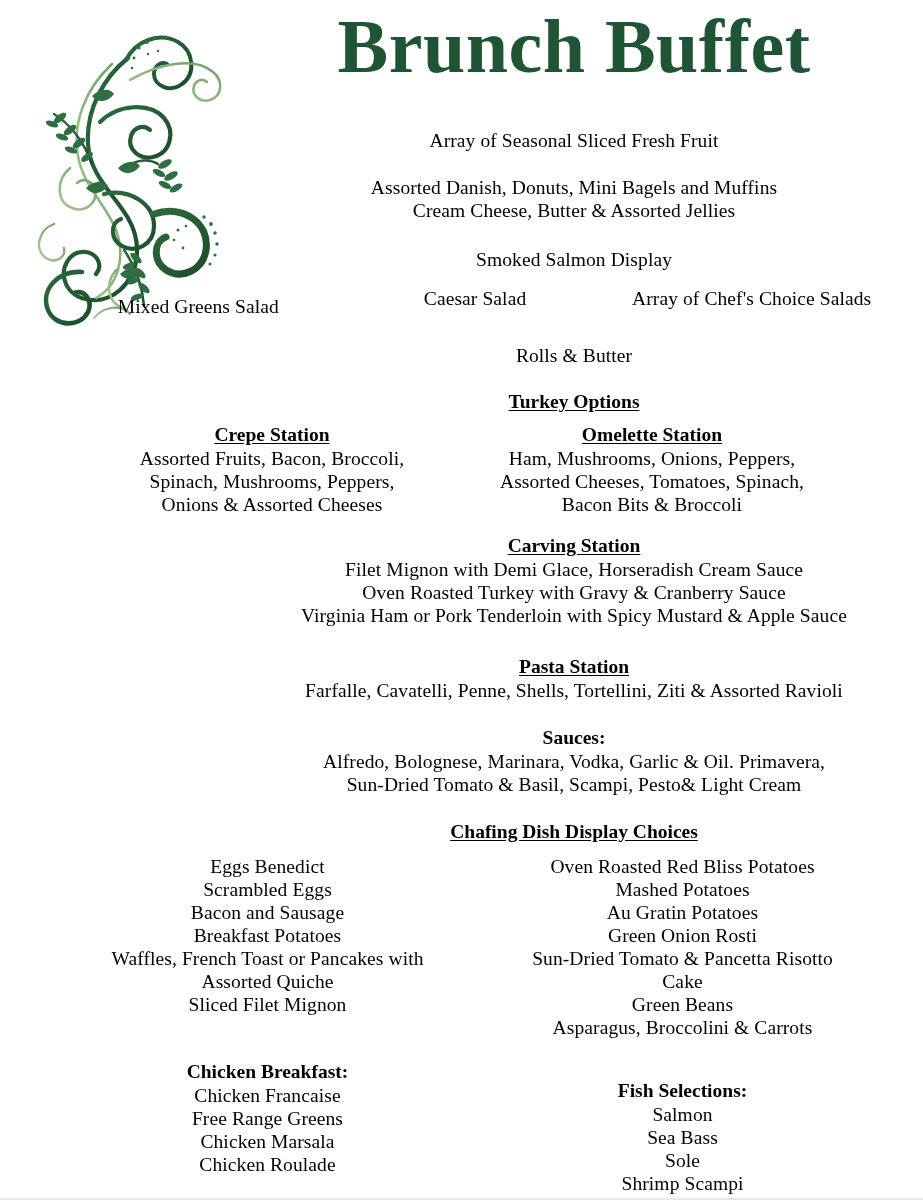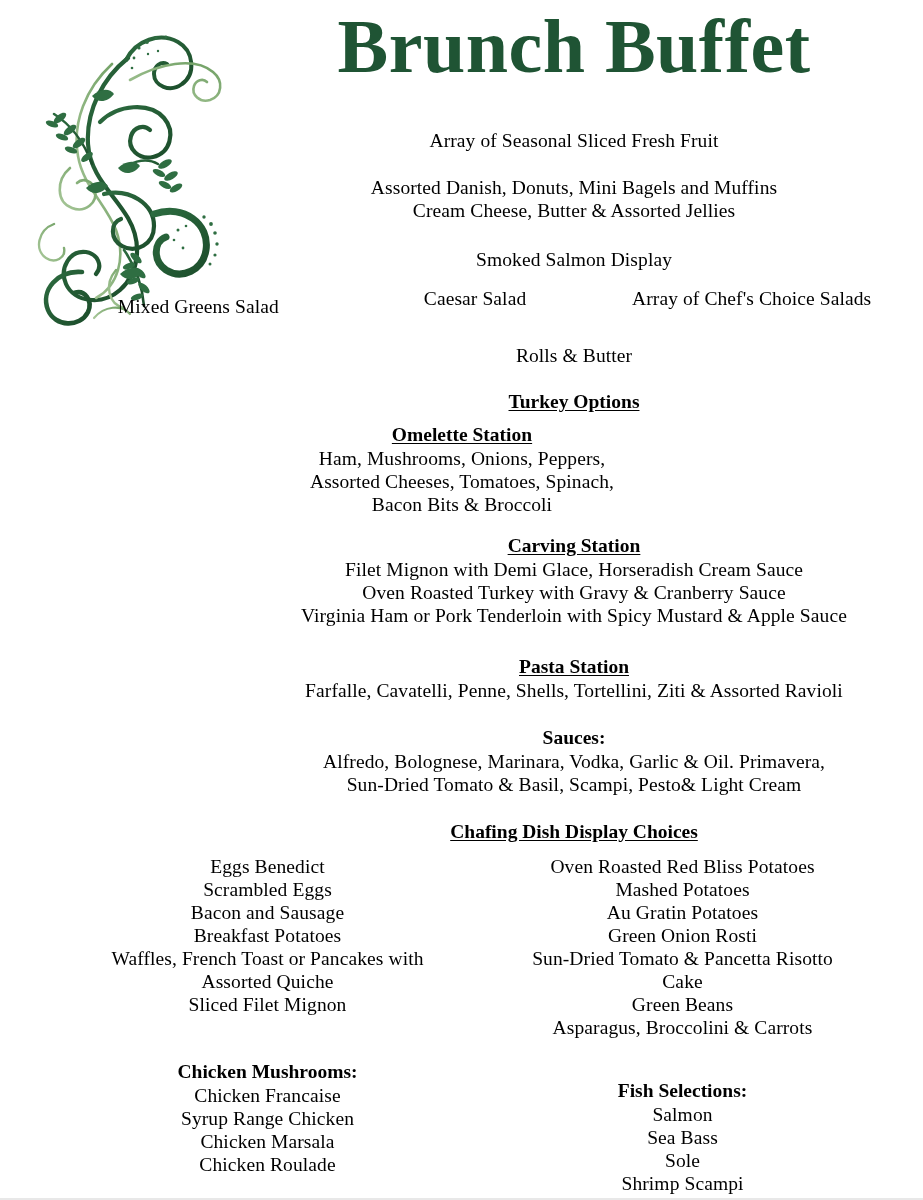--- a/index.html
+++ b/index.html
@@ -256,20 +256,26 @@
   <div class="blk centered-col" style="top:344px;">
     <div class="menu-line">Rolls &amp; Butter</div>
   </div>
 
   <div class="blk centered-col" style="top:390px;">
     <div class="heading">Turkey Options</div>
   </div>
 
   <div class="two-col" style="top:423px;">
     <div class="col">
+      <div class="heading">Crepe Station</div>
+      <div class="menu-line">Assorted Fruits, Bacon, Broccoli,</div>
+      <div class="menu-line">Spinach, Mushrooms, Peppers,</div>
+      <div class="menu-line">Onions &amp; Assorted Cheeses</div>
+    </div>
+    <div class="col">
       <div class="heading">Omelette Station</div>
       <div class="menu-line">Ham, Mushrooms, Onions, Peppers,</div>
       <div class="menu-line">Assorted Cheeses, Tomatoes, Spinach,</div>
       <div class="menu-line">Bacon Bits &amp; Broccoli</div>
     </div>
   </div>
 
   <div class="blk centered-col" style="top:534px;">
     <div class="heading">Carving Station</div>
     <div class="menu-line">Filet Mignon with Demi Glace, Horseradish Cream Sauce</div>
@@ -309,23 +315,23 @@
       <div class="menu-line">Green Onion Rosti</div>
       <div class="menu-line">Sun-Dried Tomato &amp; Pancetta Risotto</div>
       <div class="menu-line">Cake</div>
       <div class="menu-line">Green Beans</div>
       <div class="menu-line">Asparagus, Broccolini &amp; Carrots</div>
     </div>
   </div>
 
   <div class="sel-row">
     <div class="cell chicken">
-      <div class="heading-plain">Chicken Mushrooms:</div>
+      <div class="heading-plain">Chicken Breakfast:</div>
       <div class="menu-line">Chicken Francaise</div>
-      <div class="menu-line">Syrup Range Chicken</div>
+      <div class="menu-line">Free Range Greens</div>
       <div class="menu-line">Chicken Marsala</div>
       <div class="menu-line">Chicken Roulade</div>
     </div>
     <div class="cell fish">
       <div class="heading-plain">Fish Selections:</div>
       <div class="menu-line">Salmon</div>
       <div class="menu-line">Sea Bass</div>
       <div class="menu-line">Sole</div>
       <div class="menu-line">Shrimp Scampi</div>
     </div>

